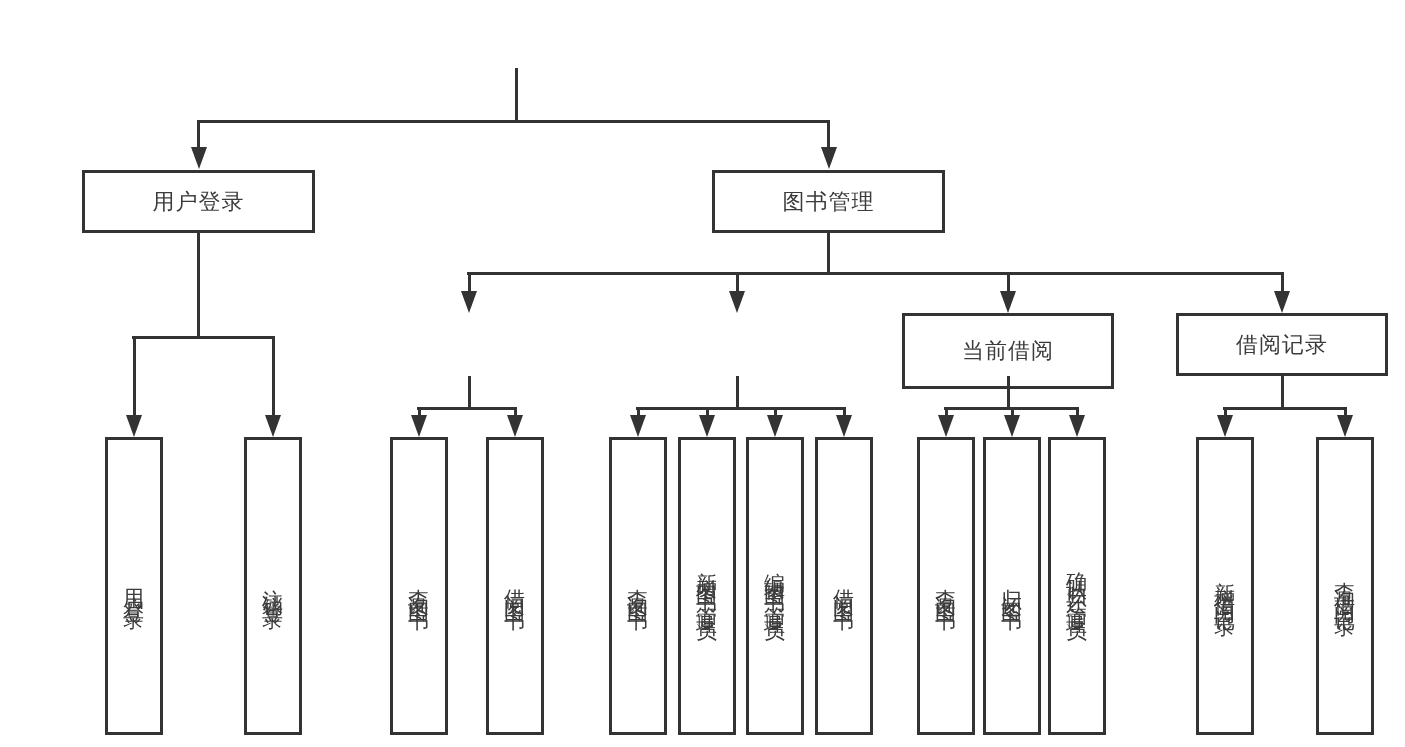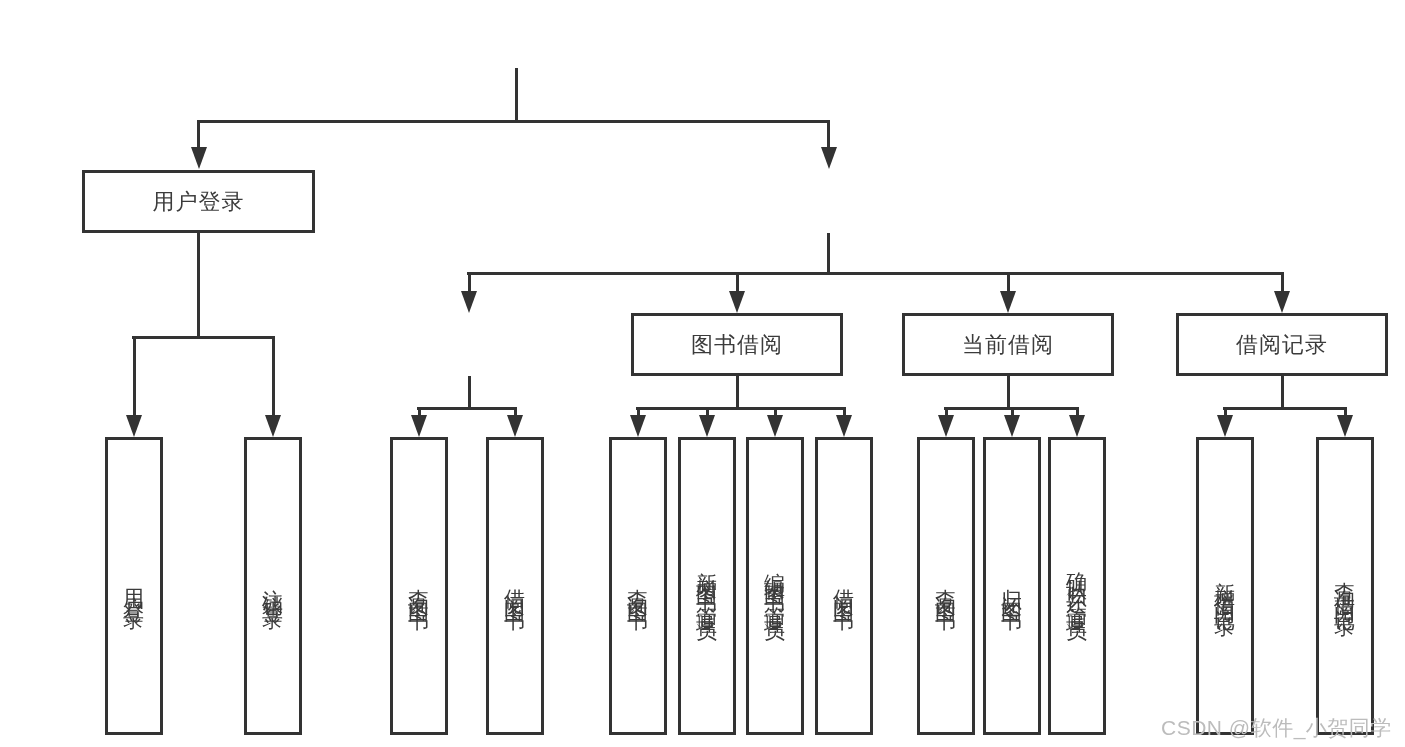--- a/index.html
+++ b/index.html
@@ -60,43 +60,43 @@
   <div class="vline" style="left:515px;top:68px;height:55px;"></div>
   <div class="hline" style="left:197px;top:120px;width:633px;"></div>
   <div class="vline" style="left:197px;top:120px;height:30px;"></div>
   <div class="vline" style="left:827px;top:120px;height:30px;"></div>
   <div class="arrow" style="left:190.5px;top:147px;"></div>
   <div class="arrow" style="left:820.5px;top:147px;"></div>
 
   <div class="node h" style="left:82px;top:170px;width:233px;height:63px;">
     <span>用户登录</span>
   </div>
+  <div class="node h" style="left:712px;top:170px;width:233px;height:63px;">
+    <span>图书管理</span>
+  </div>
 
   <div class="vline" style="left:197px;top:233px;height:106px;"></div>
   <div class="hline" style="left:132px;top:336px;width:142px;"></div>
   <div class="vline" style="left:132.5px;top:336px;height:81px;"></div>
   <div class="vline" style="left:271.5px;top:336px;height:81px;"></div>
   <div class="arrow" style="left:126px;top:415px;"></div>
   <div class="arrow" style="left:265px;top:415px;"></div>
 
   <div class="vline" style="left:827px;top:233px;height:42px;"></div>
   <div class="hline" style="left:467px;top:272px;width:816px;"></div>
   <div class="vline" style="left:467.5px;top:272px;height:21px;"></div>
   <div class="vline" style="left:735.5px;top:272px;height:21px;"></div>
   <div class="vline" style="left:1006.5px;top:272px;height:21px;"></div>
   <div class="vline" style="left:1280.5px;top:272px;height:21px;"></div>
   <div class="arrow" style="left:461px;top:291px;"></div>
   <div class="arrow" style="left:729px;top:291px;"></div>
   <div class="arrow" style="left:1000px;top:291px;"></div>
   <div class="arrow" style="left:1274px;top:291px;"></div>
 
-  <div class="node h" style="left:631px;top:313px;width:212px;height:63px;">
-    <span>图书借阅</span>
-  </div>
-  <div class="node h" style="left:902px;top:313px;width:212px;height:63px;">
+  <div class="node h" style="left:902px;top:313px;width:212px;height:76px;">
     <span>当前借阅</span>
   </div>
   <div class="node h" style="left:1176px;top:313px;width:212px;height:63px;">
     <span>借阅记录</span>
   </div>
 
   <div class="vline" style="left:467.5px;top:376px;height:34px;"></div>
   <div class="hline" style="left:417px;top:407px;width:99px;"></div>
   <div class="vline" style="left:417.5px;top:407px;height:10px;"></div>
   <div class="vline" style="left:513.5px;top:407px;height:10px;"></div>
@@ -167,15 +167,14 @@
     <span>确认归还（管理员）</span>
   </div>
 
   <div class="node v" style="left:1196px;top:437px;width:58px;height:298px;">
     <span>新增借阅记录</span>
   </div>
   <div class="node v" style="left:1316px;top:437px;width:58px;height:298px;">
     <span>查询借阅记录</span>
   </div>
 
-  <div class="watermark">CSDN @软件_小贺同学</div>
 
 </div>
 
 </body></html>

